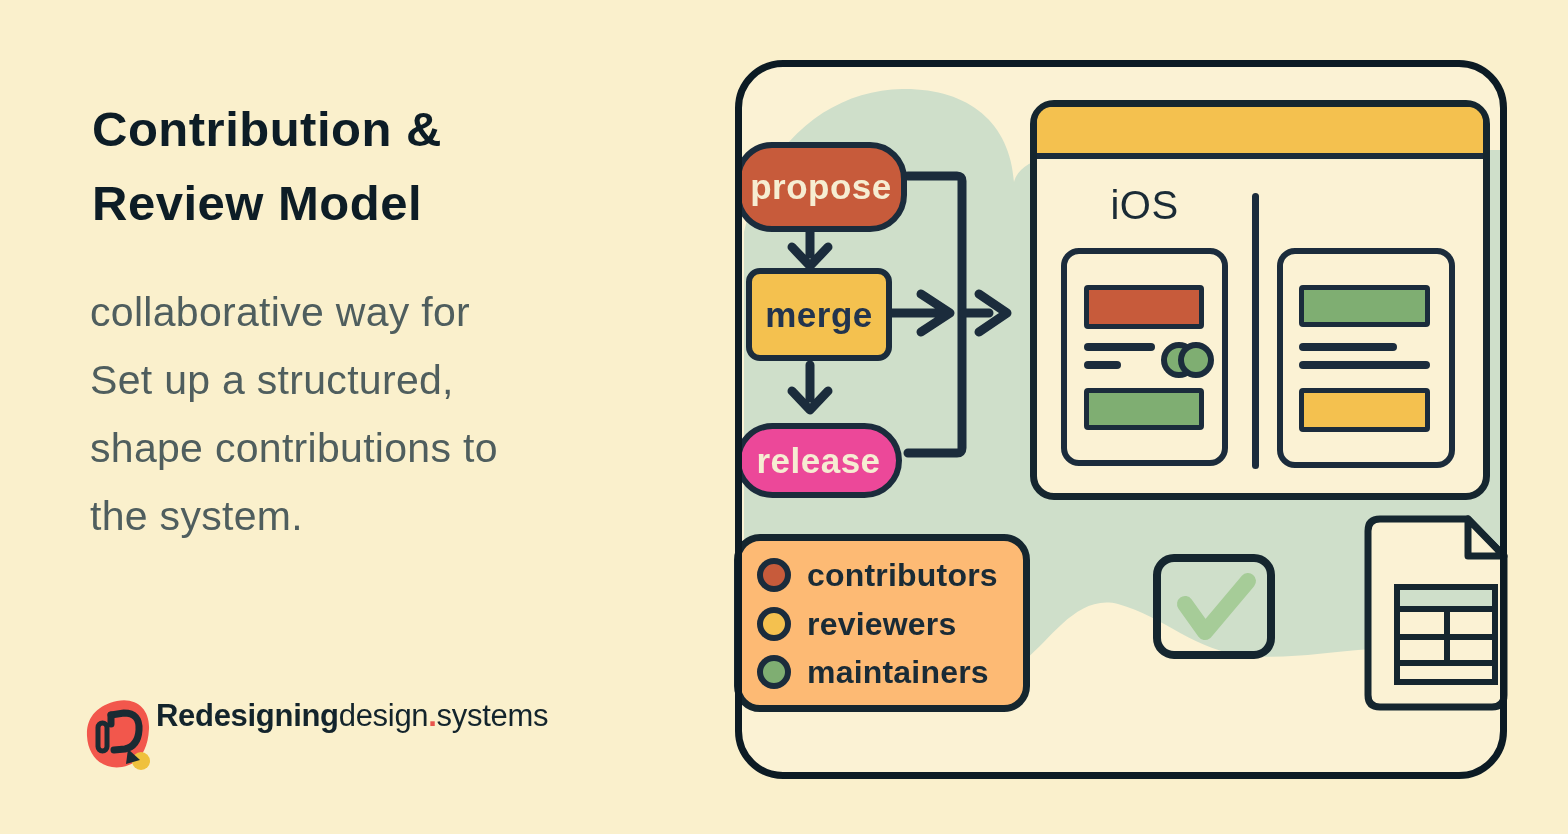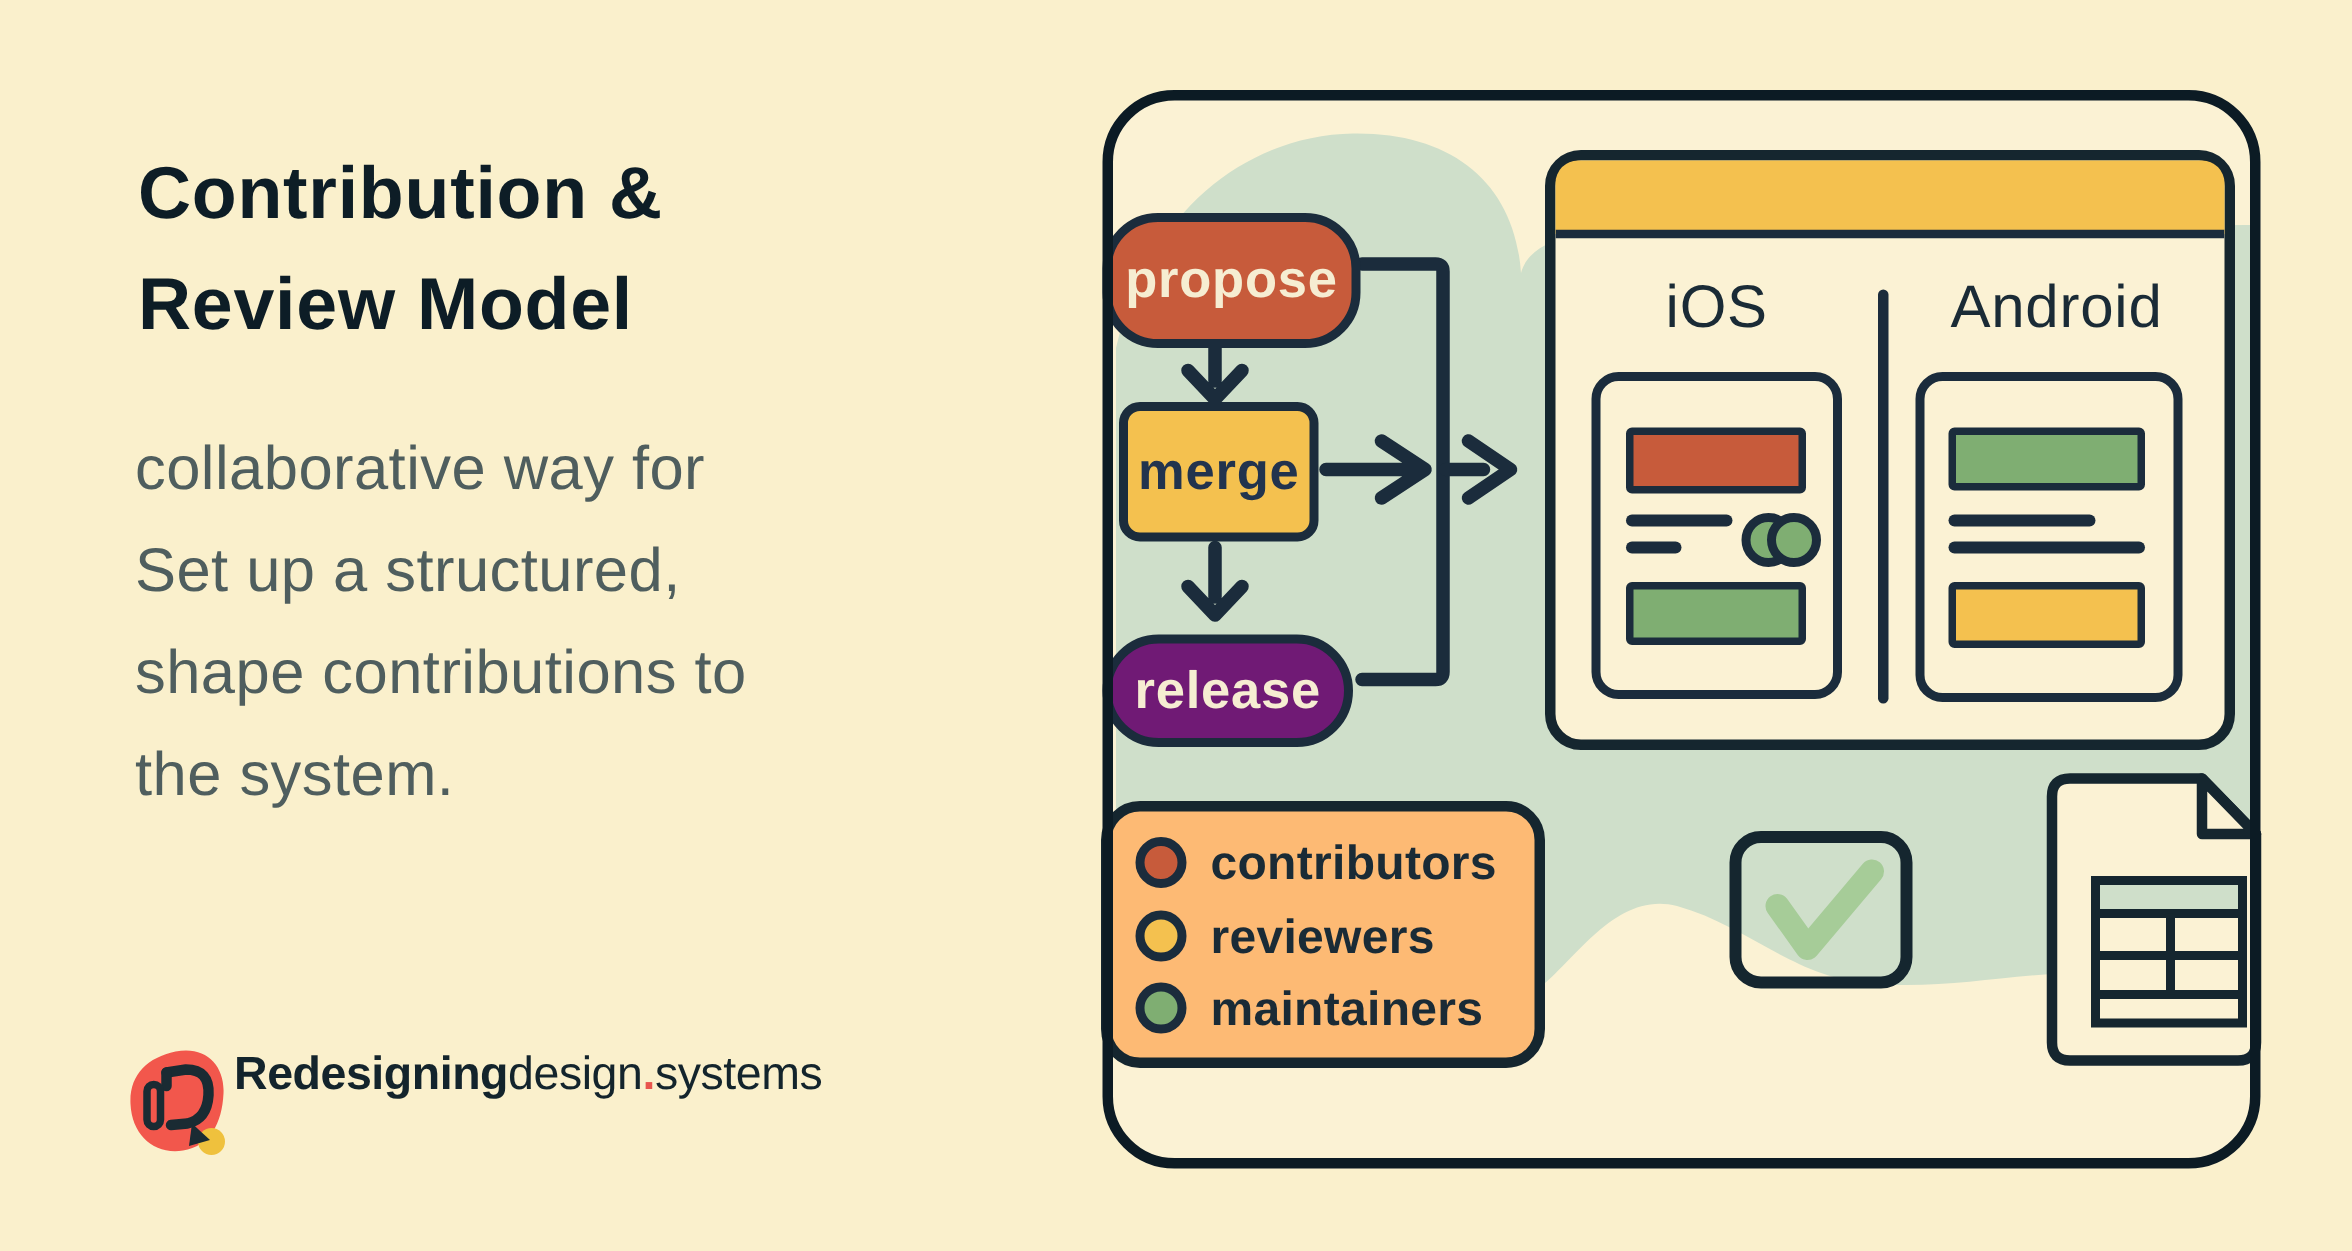--- a/index.html
+++ b/index.html
@@ -43,21 +43,21 @@
     box-sizing:border-box;z-index:6;pointer-events:none;
   }
   .arrows-layer{left:0;top:0;width:1568px;height:834px;z-index:2;pointer-events:none;}
 
   .flow-node{
     z-index:3;display:flex;align-items:center;justify-content:center;
     border:6px solid #1B2C3C;box-sizing:border-box;
     font-weight:600;letter-spacing:.5px;
   }
   .node-propose{left:735px;top:142px;width:172px;height:90px;border-radius:37px;color:#F6EDD2;font-size:35px;}
-  .node-merge{left:746px;top:268px;width:133px;height:93px;border-radius:14px;color:#22344E;font-size:35px;}
+  .node-merge{left:746px;top:268px;width:146px;height:93px;border-radius:14px;color:#22344E;font-size:35px;}
   .node-release{left:735px;top:423px;width:167px;height:75px;border-radius:38px;color:#F6EDD2;font-size:35px;}
 
   
   .window{
     left:1030px;top:100px;width:460px;height:400px;z-index:3;
     background:#FBF2D4;border:7px solid #15262F;border-radius:24px;
     box-sizing:border-box;
   }
   .window-header{
     position:absolute;left:0;top:0;right:0;height:46px;
@@ -144,29 +144,28 @@
       <path d="M 964 313 H 989 M 979 294 L 1007 313 L 979 332"></path>
     </g>
   </svg>
 
   <div class="abs flow-node node-propose" style="background: rgb(199, 91, 59);">
     <span>propose</span>
   </div>
   <div class="abs flow-node node-merge" style="background: rgb(244, 193, 79);">
     <span>merge</span>
   </div>
-  <div class="abs flow-node node-release" style="background: #701a75;">
+  <div class="abs flow-node node-release" style="background: #ec4899;">
     <span>release</span>
   </div>
 
   <div class="abs window">
     <div class="window-header" style="background: rgb(244, 193, 79);"></div>
     <div class="window-divider"></div>
     <div class="col-label ios">iOS</div>
-    <div class="col-label android">Android</div>
 
     <div class="card card-ios">
       <div class="bar" style="left: 17px; top: 31px; width: 120px; height: 44px; background: rgb(199, 91, 59);"></div>
       <div class="tline" style="left:17px;top:89px;width:71px;"></div>
       <div class="tline" style="left:17px;top:107px;width:37px;"></div>
       <svg style="position:absolute;left:92px;top:84px;" width="60" height="44" viewBox="0 0 60 44">
         <circle cx="20" cy="22" r="15" fill="#7FAE72" stroke="#1B2C3C" stroke-width="6"></circle>
         <circle cx="37" cy="22" r="15" fill="#7FAE72" stroke="#1B2C3C" stroke-width="6"></circle>
       </svg>
       <div class="bar" style="left: 17px; top: 134px; width: 120px; height: 42px; background: rgb(127, 174, 114);"></div>

